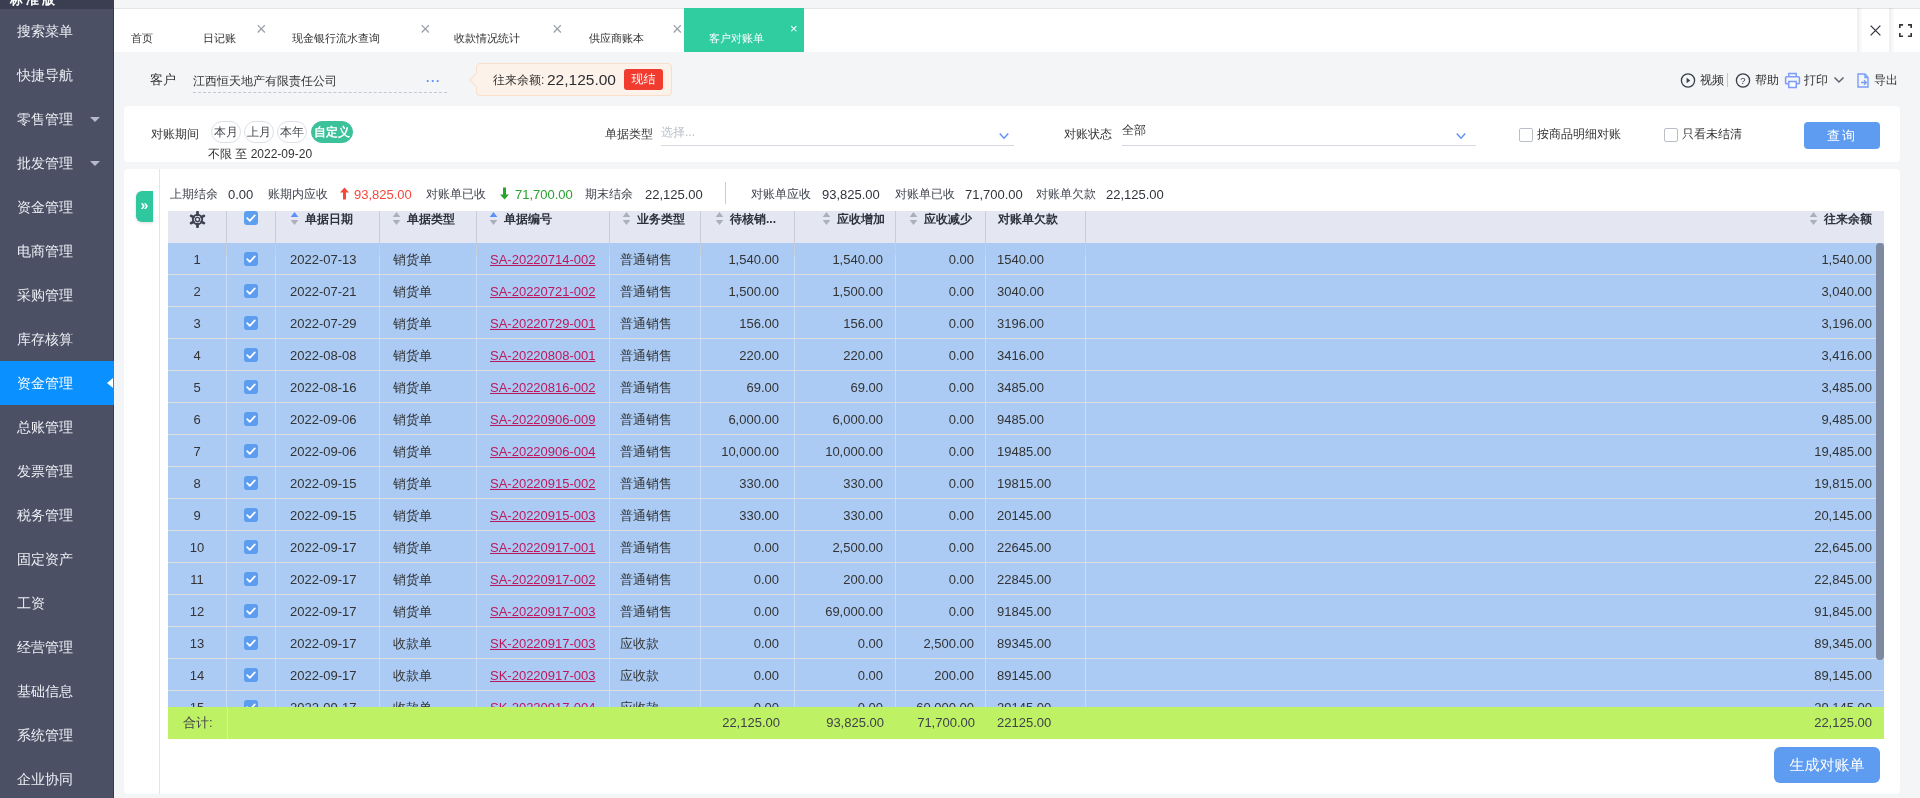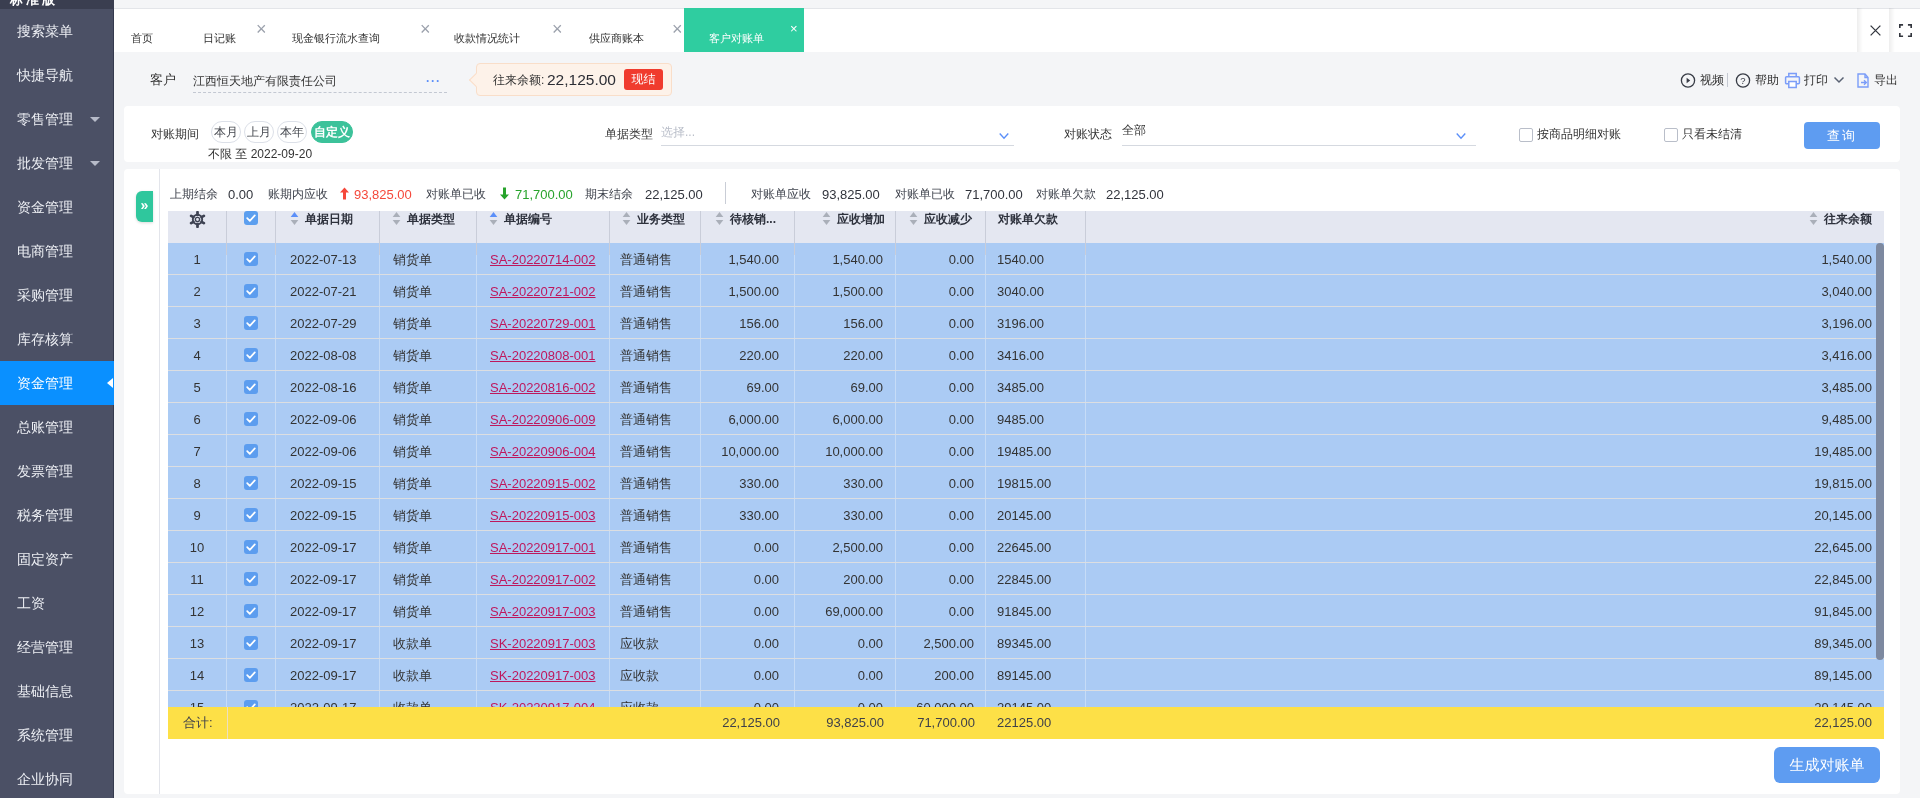--- a/index.html
+++ b/index.html
@@ -57,21 +57,21 @@
 .c7{width:94px;text-align:right;padding-right:15px;}
 .c8{width:101px;text-align:right;padding-right:12px;}
 .c9{width:90px;text-align:right;padding-right:11px;}
 .c10{width:100px;padding-left:11px;}
 .c11{flex:1;text-align:right;padding-right:12px;}
 .hl{justify-content:flex-start;padding-left:14px;}
 .hc{justify-content:center;}
 .hr{justify-content:flex-end;padding-right:15px;}
 .lnk{text-decoration:underline;color:#be185d;}
 .ck{vertical-align:middle;}
-#totrow{position:absolute;left:44px;top:538px;width:1716px;height:32px;background:#fde047;font-size:13px;color:#3F4049;display:flex;line-height:32px;}
+#totrow{position:absolute;left:44px;top:538px;width:1716px;height:32px;background:#bef264;font-size:13px;color:#3F4049;display:flex;line-height:32px;}
 #totrow>div{white-space:nowrap;}
 #scrollbar{position:absolute;left:1752px;top:74px;width:8px;height:417px;background:#7D89A0;border-radius:4px;}
 #genbtn{position:absolute;left:1650px;top:578px;width:106px;height:36px;background:#5E9CF1;border-radius:6px;color:#fff;font-size:15px;text-align:center;line-height:36px;}
 </style></head><body>
 <div id="sidebar">
     <div id="sbtop">
       <span>标准版</span>
     </div>
 <div class="mi" style="top:9px">搜索菜单</div>
 <div class="mi" style="top:53px">快捷导航</div>

